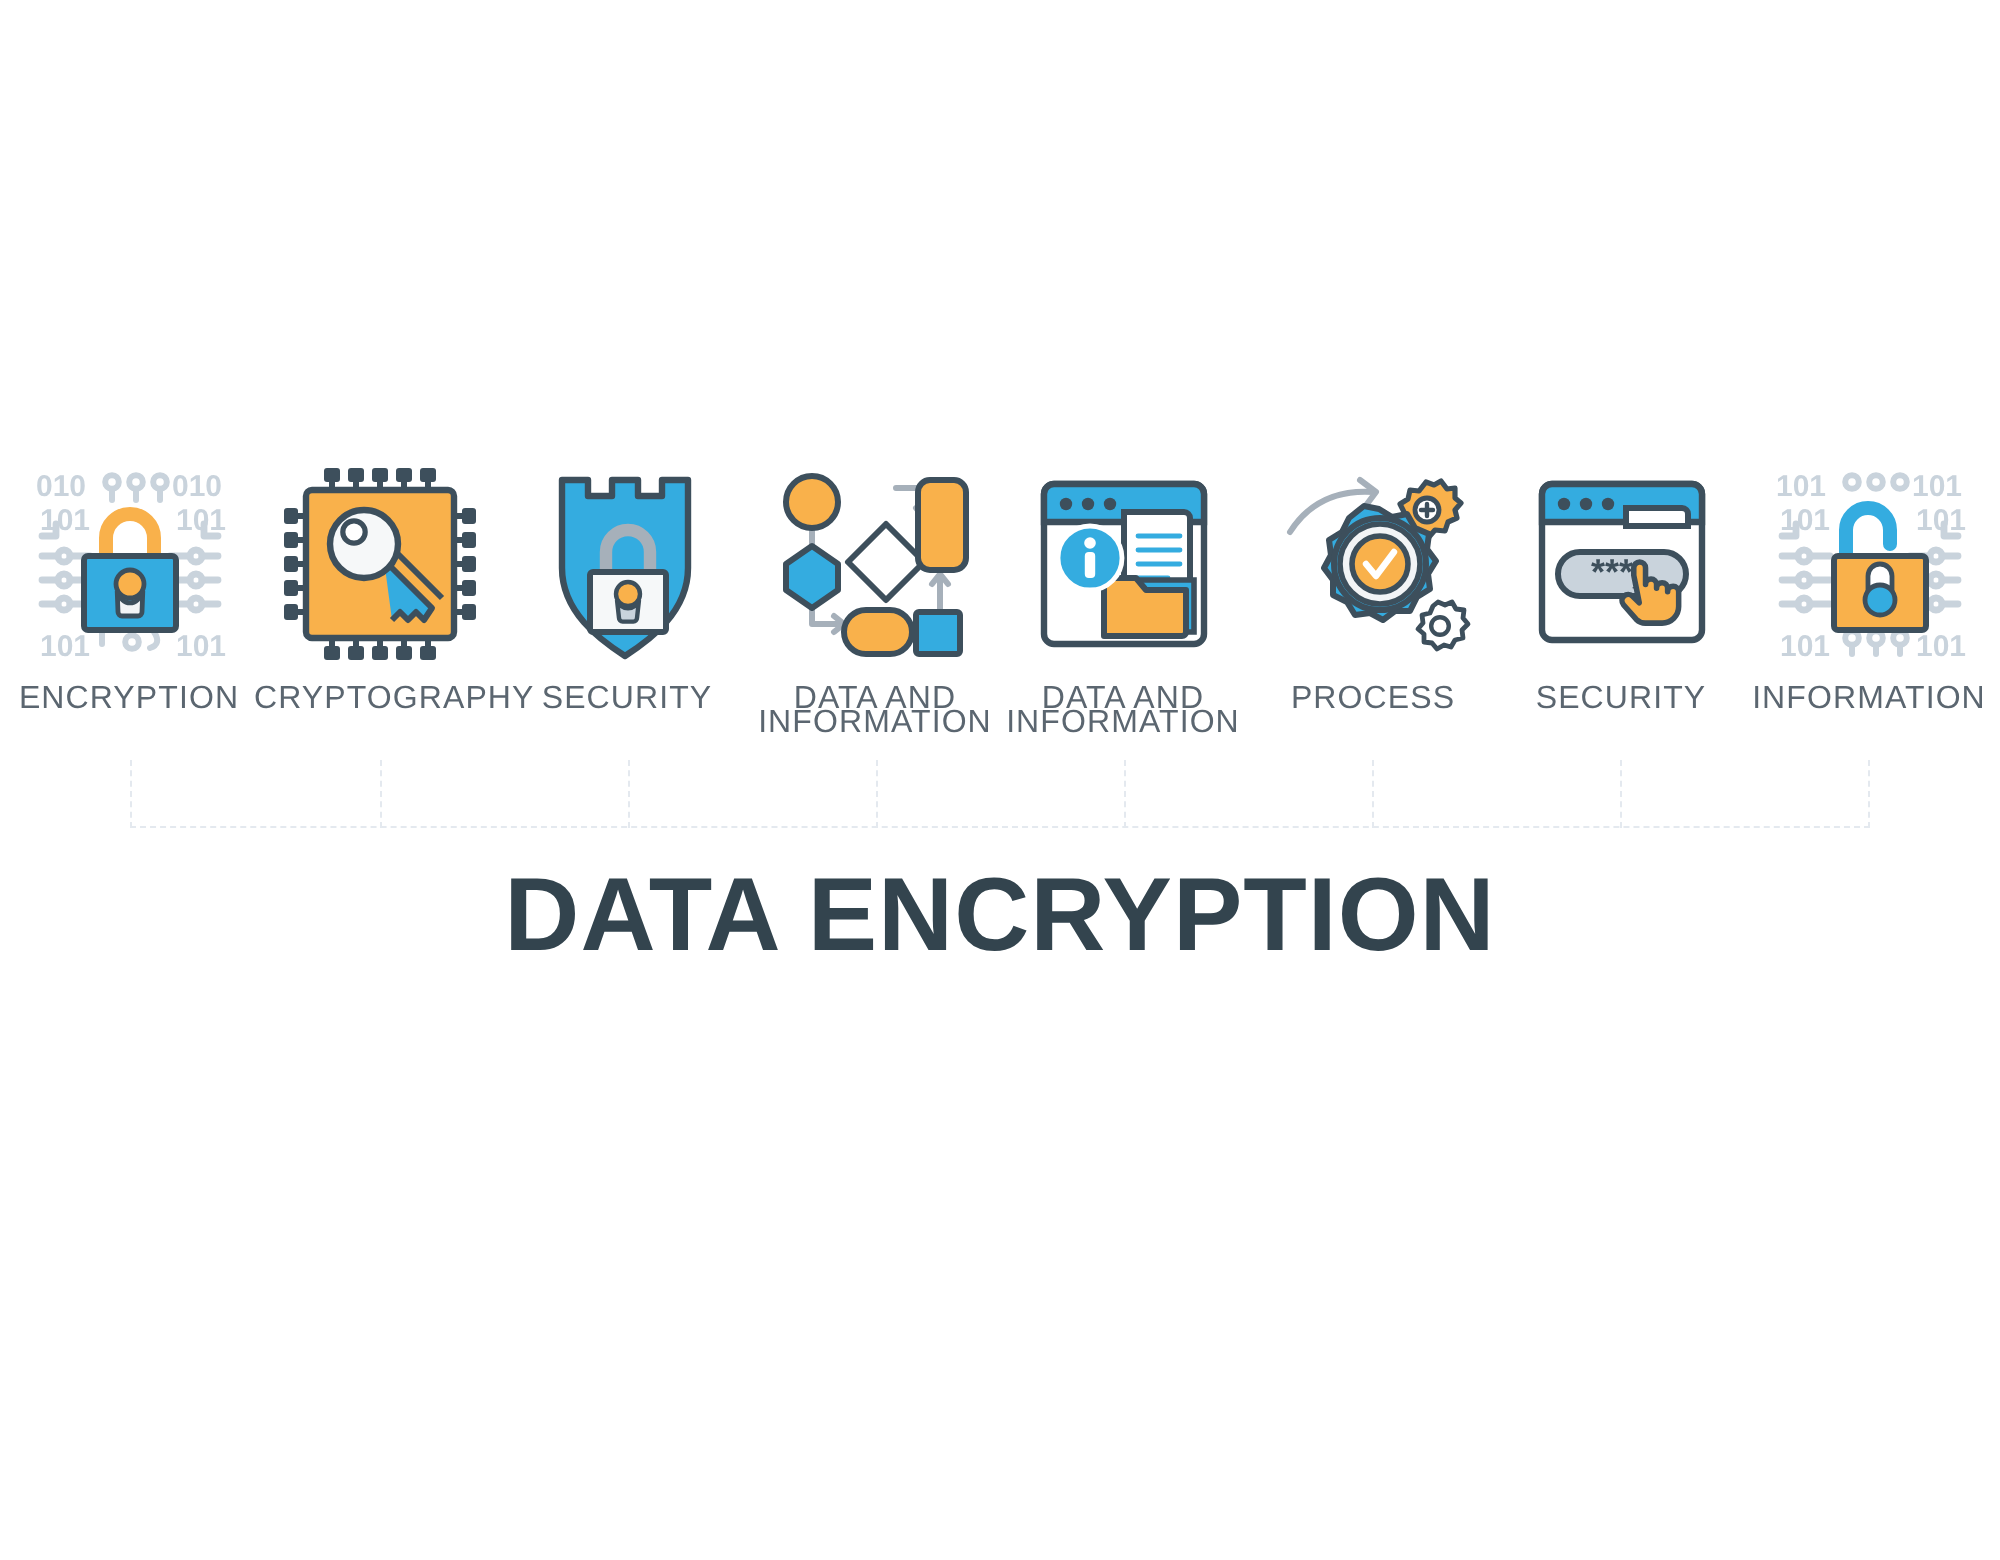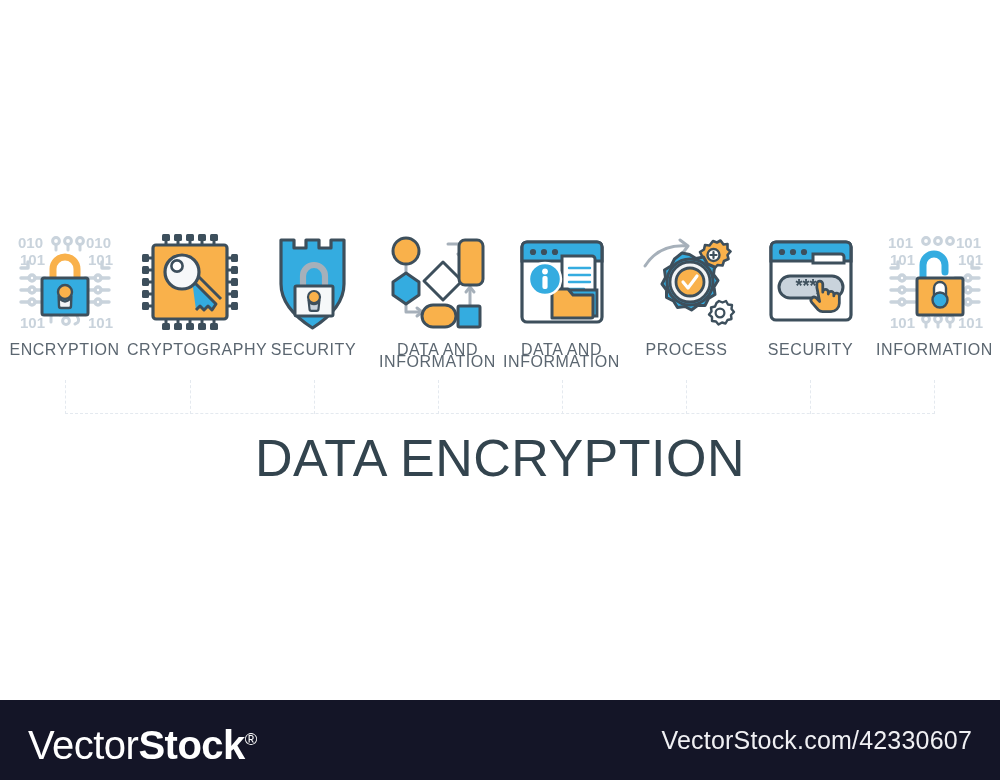--- a/index.html
+++ b/index.html
@@ -86,21 +86,21 @@
 
   
   #title {
     position: absolute;
     left: 0;
     top: 428px;
     width: 1000px;
     text-align: center;
     font-family: "Liberation Sans", sans-serif;
     font-size: 52px;
-    font-weight: normal;
+    font-weight: bold;
     letter-spacing: 0.5px;
     color: #33444e;
   }
 
   
   #footer {
     position: absolute;
     left: 0;
     top: 700px;
     width: 1000px;
@@ -436,20 +436,14 @@
     <div class="v-rail" style="left:438px"></div>
     <div class="v-rail" style="left:562px"></div>
     <div class="v-rail" style="left:686px"></div>
     <div class="v-rail" style="left:810px"></div>
     <div class="v-rail" style="left:934px"></div>
     <div class="h-rail"></div>
   </div>
 
   <div id="title">DATA ENCRYPTION</div>
 
-  <div id="footer">
-    <div id="brand">
-      <span class="light">Vector</span><span class="bold">Stock</span><span class="reg">®</span>
-    </div>
-    <div id="footer-url">VectorStock.com/42330607</div>
-  </div>
 
 </div>
 
 </body></html>

